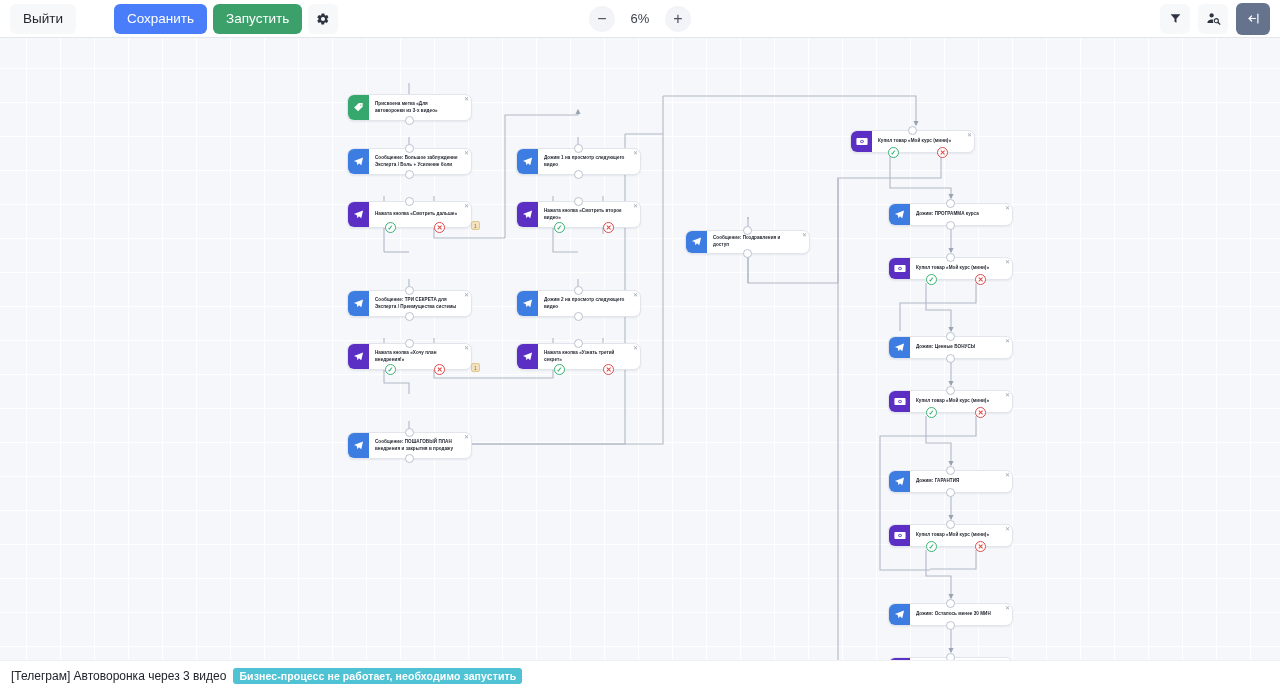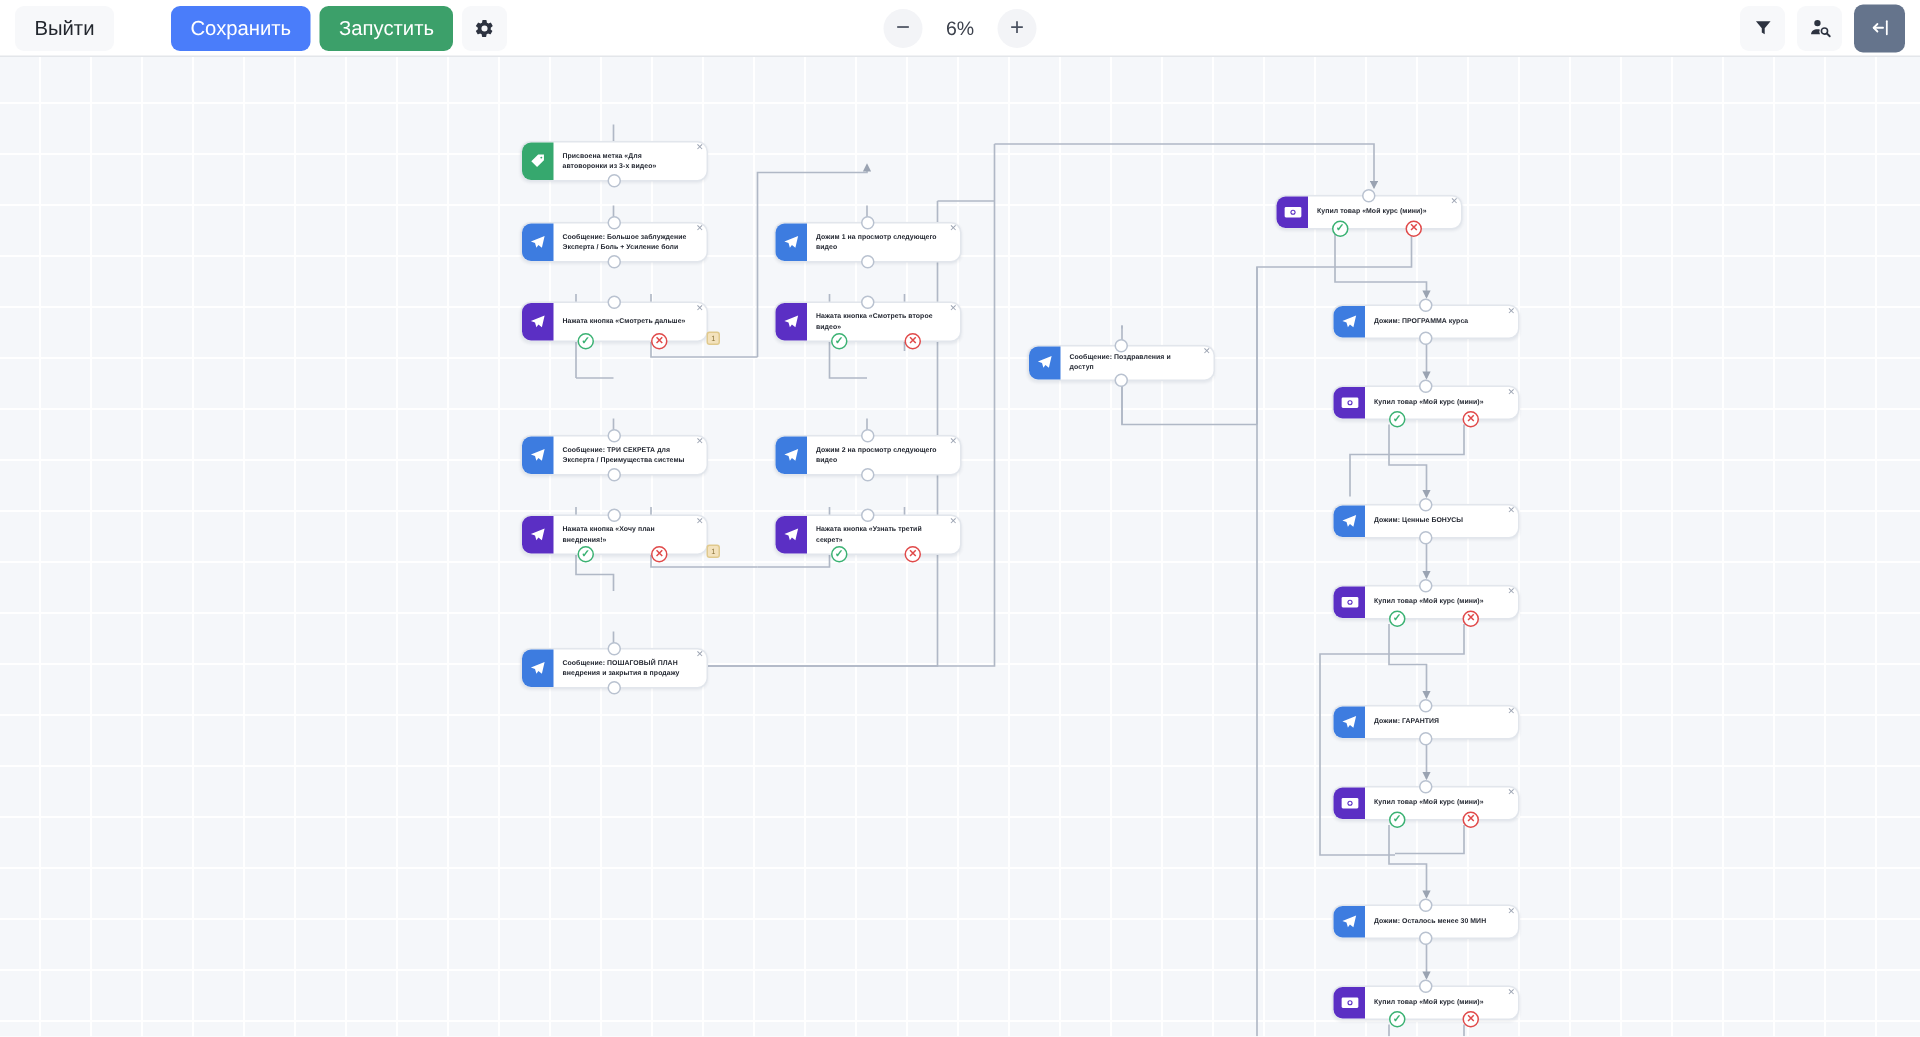--- a/index.html
+++ b/index.html
@@ -538,14 +538,18 @@
             <div class="node-label">Купил товар «Мой курс (мини)»</div>
           </div>
           <span class="node-close">✕</span>
           <span class="port top"></span>
           <span class="port ok" style="left: 30%;">✓</span>
           <span class="port no" style="left: 70%;">✕</span>
         </div>
       </div>
   </div>
 
+  <div id="statusbar">
+    <span class="bp-title">[Телеграм] Автоворонка через 3 видео</span>
+    <span class="bp-warn">Бизнес-процесс не работает, необходимо запустить</span>
+  </div>
 
 </div>
 
 </body></html>

